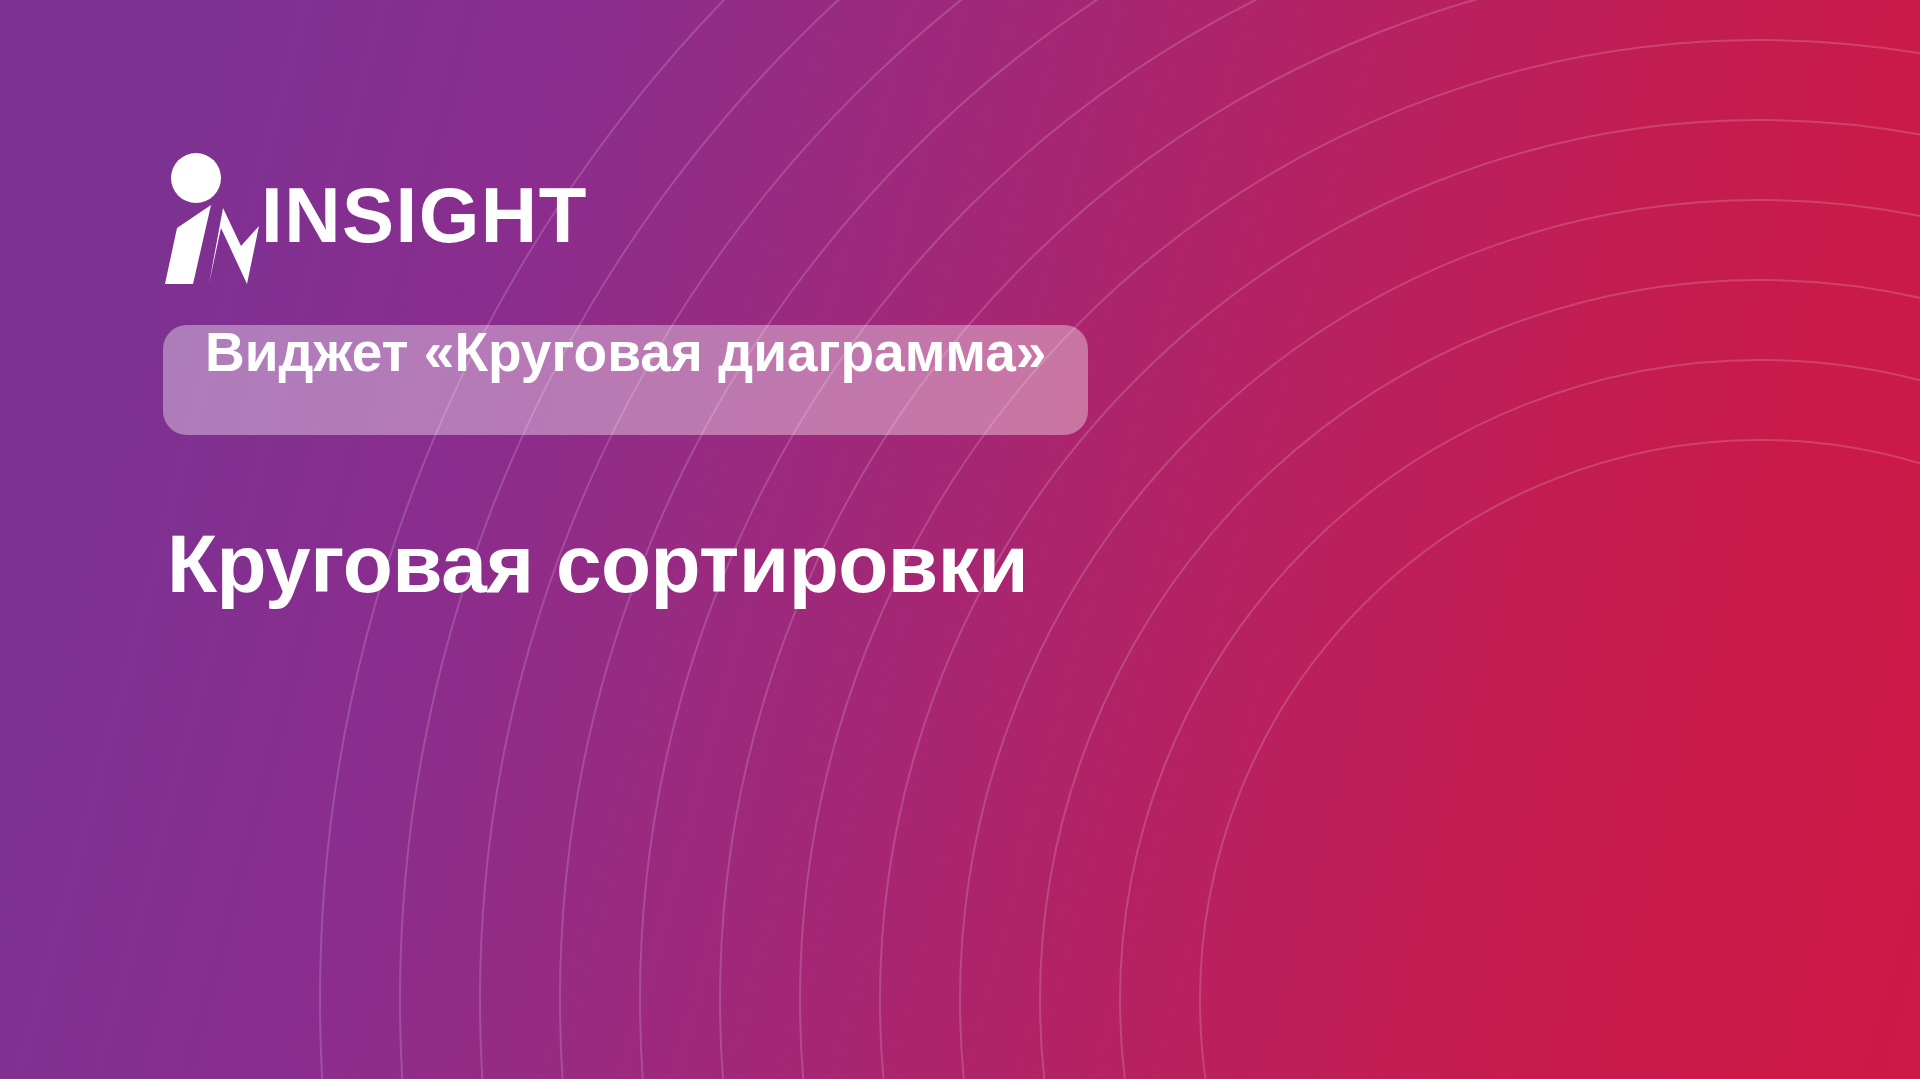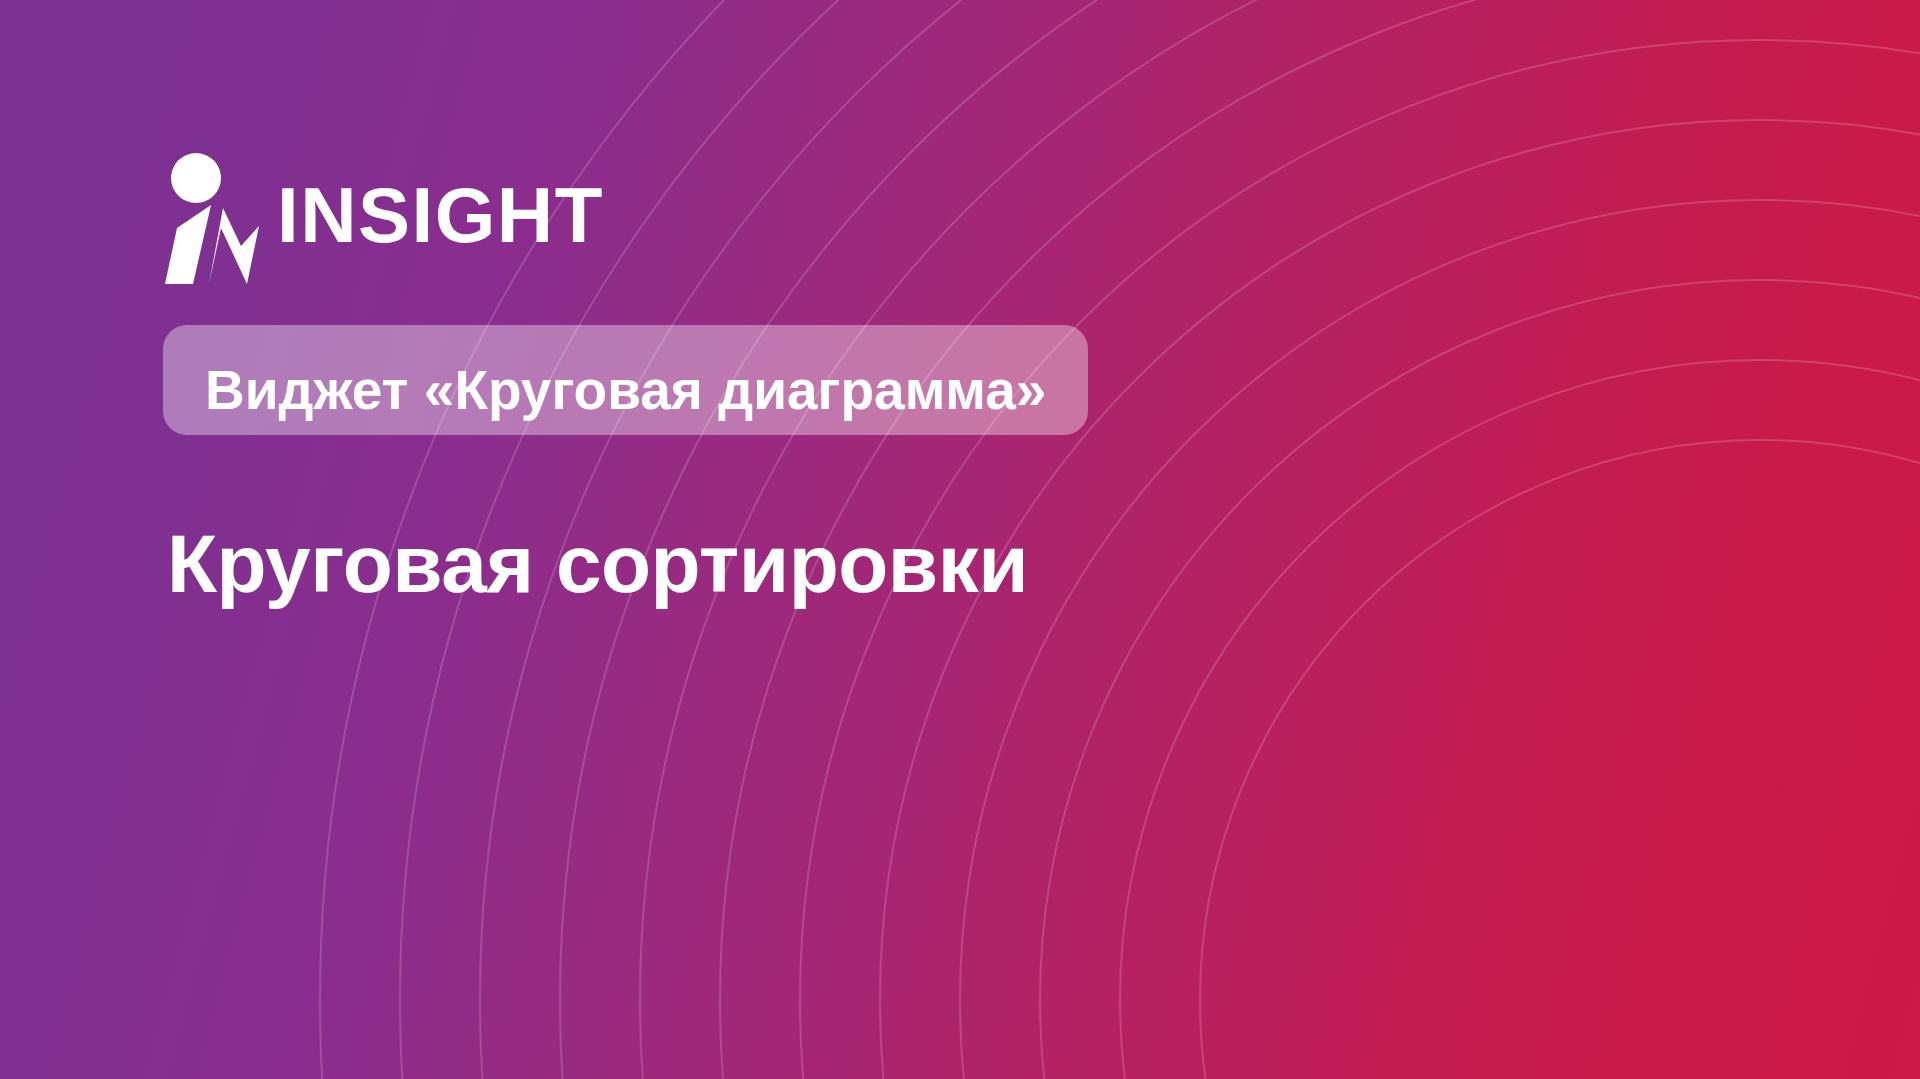--- a/index.html
+++ b/index.html
@@ -67,42 +67,41 @@
   .logo-mark {
     width: 98px;
     height: 132px;
     flex: 0 0 auto;
     display: block;
   }
   .logo-mark path, .logo-mark circle {
     fill: #ffffff;
   }
   .logo-word {
-    margin-left: 16px;
     color: #ffffff;
     font-size: 78px;
     font-weight: 700;
     letter-spacing: 1.5px;
     line-height: 1;
     white-space: nowrap;
     padding-bottom: 6px;
     font-family: "Liberation Sans", "DejaVu Sans", sans-serif;
   }
 
   
   .badge {
     position: absolute;
     left: 0;
     top: 325px;
     height: 110px;
     border-radius: 24px;
     background: rgba(255, 255, 255, 0.37);
     display: flex;
-    align-items: flex-end;
-    padding: 17px 42px;
+    align-items: flex-start;
+    padding: 0 42px;
     box-sizing: border-box;
   }
   .badge-label {
     color: #ffffff;
     font-size: 55px;
     font-weight: 700;
     line-height: 1;
     white-space: nowrap;
     font-family: "Liberation Sans", "DejaVu Sans", sans-serif;
   }

